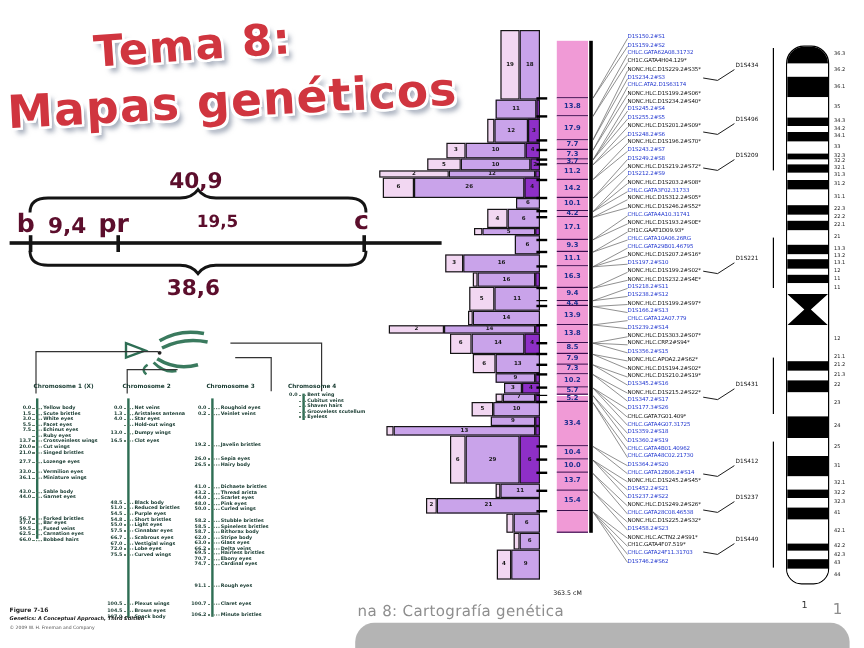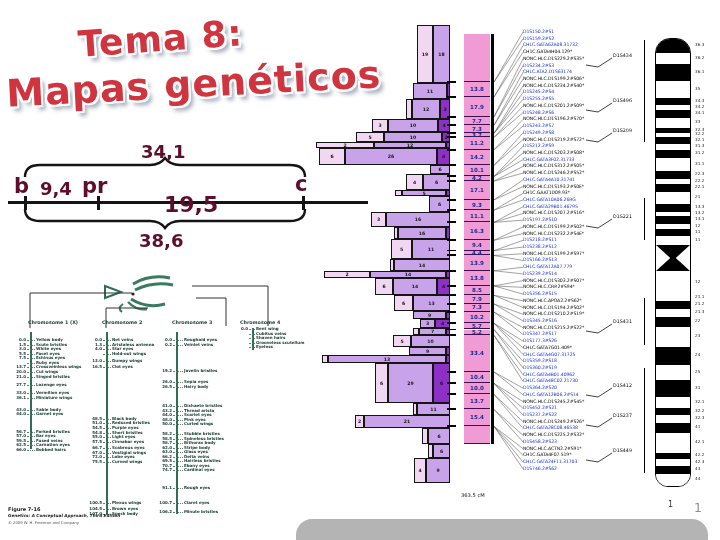--- a/index.html
+++ b/index.html
@@ -47,25 +47,25 @@
 
   <div>
     <svg class="abs" style="left:0;top:140px;" width="380" height="120" viewBox="0 0 380 120">
       <path d="M25,37 Q25,25 40,25 L150,25 Q160,25 165,18 Q170,25 180,25 L290,25 Q305,25 305,37" fill="none" stroke="#141414" stroke-width="2.4"></path>
       <path d="M25,69 Q25,81 40,81 L150,81 Q160,81 165,88 Q170,81 180,81 L290,81 Q305,81 305,69" fill="none" stroke="#141414" stroke-width="2.4"></path>
     </svg>
     <div class="abs" style="left:8px;top:201px;width:360px;height:2.6px;background:#141414;"></div>
     <div class="abs" style="left:24px;top:196px;width:2.6px;height:14px;background:#141414;"></div>
     <div class="abs" style="left:97px;top:196px;width:2.6px;height:14px;background:#141414;"></div>
     <div class="abs" style="left:302px;top:196px;width:2.6px;height:14px;background:#141414;"></div>
-    <div class="mapTxt" style="left:141px;top:141px;font-size:18px;">34,1</div>
+    <div class="mapTxt" style="left:141px;top:141px;font-size:18px;">40,9</div>
     <div class="mapTxt" style="left:14px;top:174px;font-size:21px;">b</div>
     <div class="mapTxt" style="left:40px;top:178px;font-size:18px;">9,4</div>
     <div class="mapTxt" style="left:82px;top:174px;font-size:21px;">pr</div>
-    <div class="mapTxt" style="left:164px;top:192px;font-size:22px;">19,5</div>
+    <div class="mapTxt" style="left:164px;top:177px;font-size:14px;">19,5</div>
     <div class="mapTxt" style="left:295px;top:172px;font-size:21px;">c</div>
     <div class="mapTxt" style="left:139px;top:230px;font-size:18px;">38,6</div>
   </div>
 
   <div id="fly-figure">
       <svg width="115" height="48" viewBox="0 0 115 48" style="position: absolute; left: 95px; top: 266px;">
         <path d="M10,20 L26,26 L10,32 Z" stroke="#2e6e54" stroke-width="2" fill="#fff"></path>
         <path d="M38,18 Q55,8 75,12" stroke="#3a7a5e" stroke-width="3" fill="none"></path>
         <path d="M40,24 Q58,15 78,19" stroke="#3a7a5e" stroke-width="3" fill="none"></path>
         <path d="M36,33 Q52,43 70,38" stroke="#3a7a5e" stroke-width="3" fill="none"></path>
@@ -721,14 +721,15 @@
       <div class="band-label" style="left: 695px; top: 425px;">41</div>
       <div class="band-label" style="left: 695px; top: 440px;">42.1</div>
       <div class="band-label" style="left: 695px; top: 453px;">42.2</div>
       <div class="band-label" style="left: 695px; top: 459.5px;">42.3</div>
       <div class="band-label" style="left: 695px; top: 467px;">43</div>
       <div class="band-label" style="left: 695px; top: 477px;">44</div>
     </div>
   <div class="abs" style="left:668px;top:500px;font-size:8px;color:#333;">1</div>
 
   <div class="footer-blob"></div>
+  <div class="footer-txt" style="left:298px;top:501px;">na 8: Cartografía genética</div>
   <div class="footer-txt" style="left:694px;top:500px;">1</div>
 </div>
 
 </body></html>

